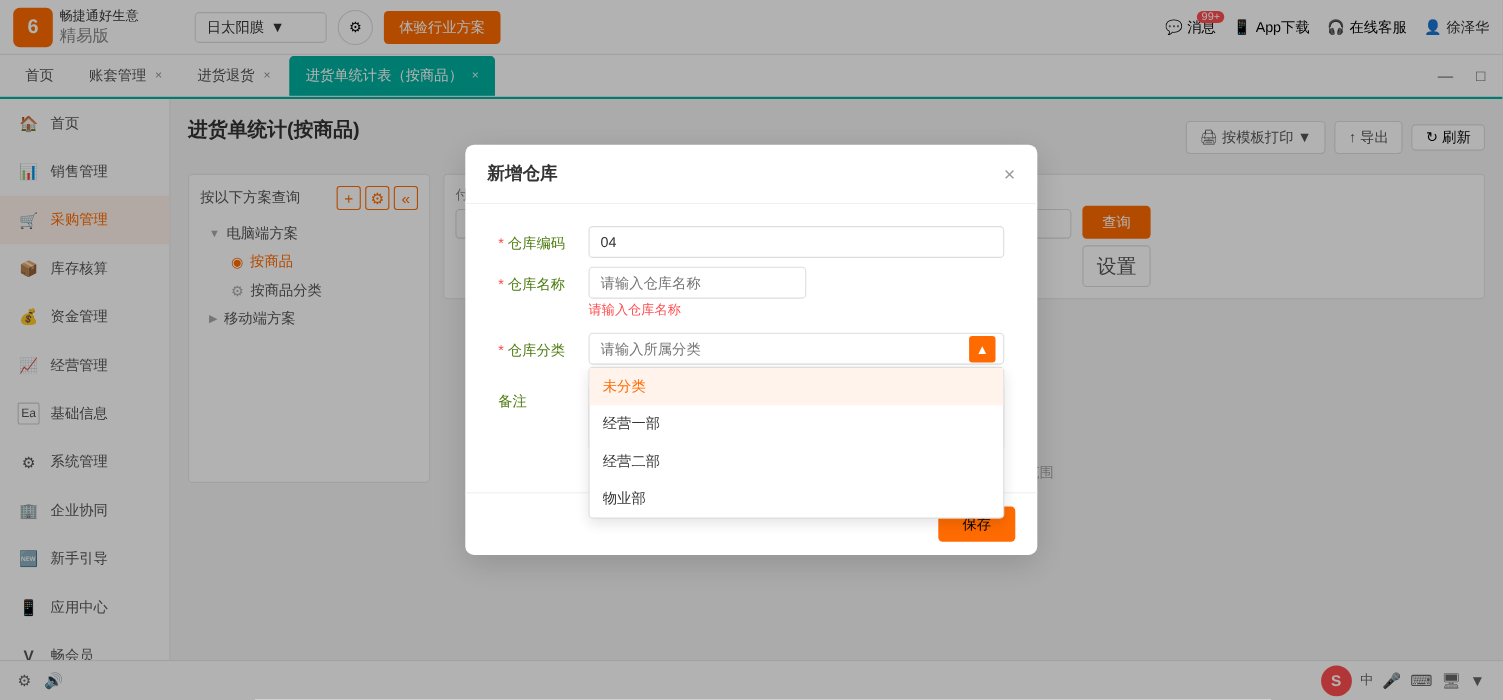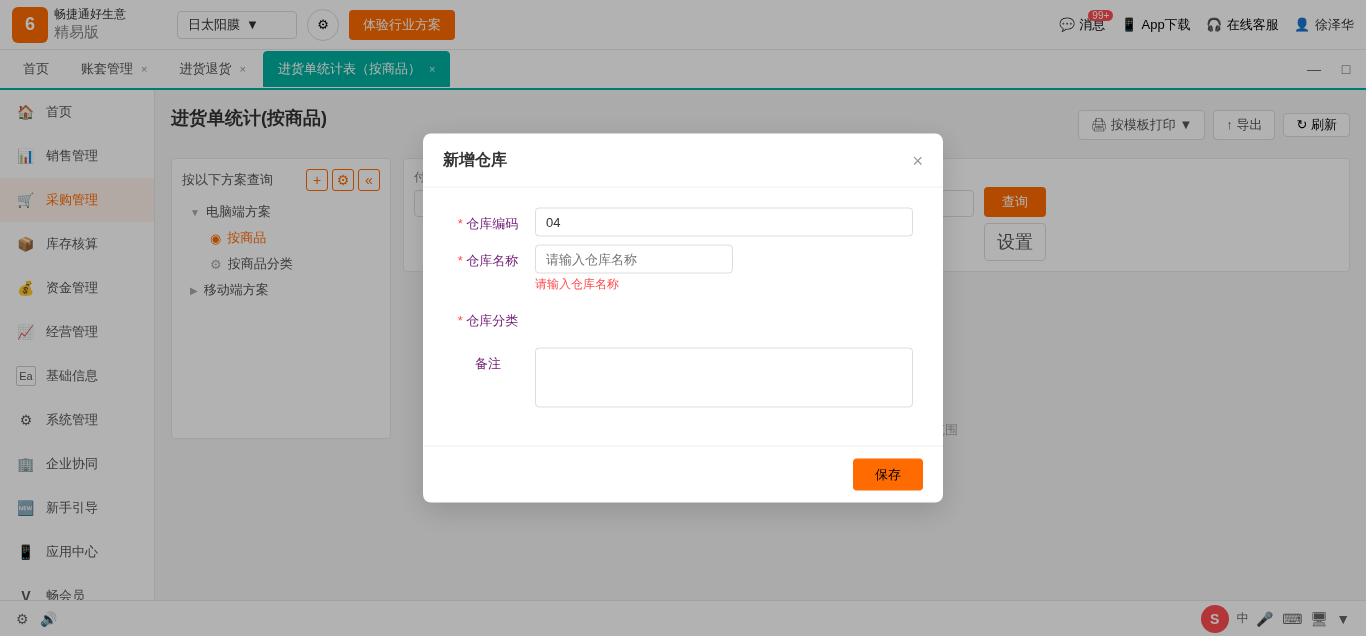--- a/index.html
+++ b/index.html
@@ -143,21 +143,21 @@
       box-shadow: 0 8px 30px rgba(0,0,0,0.15);
     }
     .dialog-header {
       display: flex; align-items: center; justify-content: space-between;
       padding: 16px 20px; border-bottom: 1px solid #f0f0f0;
     }
     .dialog-title { font-size: 16px; font-weight: 600; color: #333; font-family: Liberation Serif, serif; }
     .dialog-close { cursor: pointer; color: #999; font-size: 18px; line-height: 1; }
     .dialog-body { padding: 20px 30px; }
     .form-row { display: flex; align-items: flex-start; gap: 12px; margin-bottom: 18px; }
-    .form-label { min-width: 70px; font-size: 13px; color: #701a75; padding-top: 7px; text-align: center; }
+    .form-label { min-width: 70px; font-size: 13px; color: #4d7c0f; padding-top: 7px; text-align: left; }
     .form-label.required::before { content: "* "; color: #ff4d4f; }
     .form-input {
       flex: 1; border: 1px solid #ddd; border-radius: 4px;
       padding: 6px 10px; font-size: 13px; color: #333;
       outline: none;
     }
     .error-msg { color: #ff4d4f; font-size: 12px; margin-top: 2px; }
     .category-wrapper { position: relative; flex: 1; }
     .category-input {
       width: 100%; border: 1px solid #ddd; border-radius: 4px;
@@ -434,20 +434,33 @@
         <label class="form-label required">仓库名称</label>
         <div style="flex:1;">
           <input class="form-input" placeholder="请输入仓库名称" style="">
           <div class="error-msg">请输入仓库名称</div>
         </div>
       </div>
     </div>
 
     <div class="form-row">
       <label class="form-label required">仓库分类</label>
+      <div class="category-wrapper">
+        <input class="category-input" placeholder="请输入所属分类" style="">
+        <div class="category-arrow">
+          <span>▲</span>
+        </div>
+        
+        <div class="category-dropdown">
+          <div class="dropdown-item highlighted">未分类</div>
+          <div class="dropdown-item">经营一部</div>
+          <div class="dropdown-item">经营二部</div>
+          <div class="dropdown-item">物业部</div>
+        </div>
+      </div>
     </div>
 
     <div class="form-row" style="margin-top: 8px;">
       <label class="form-label">备注</label>
       <textarea class="textarea-input" style=""></textarea>
     </div>
   </div>
   <div class="dialog-footer">
     <button class="btn-save">保存</button>
   </div>

